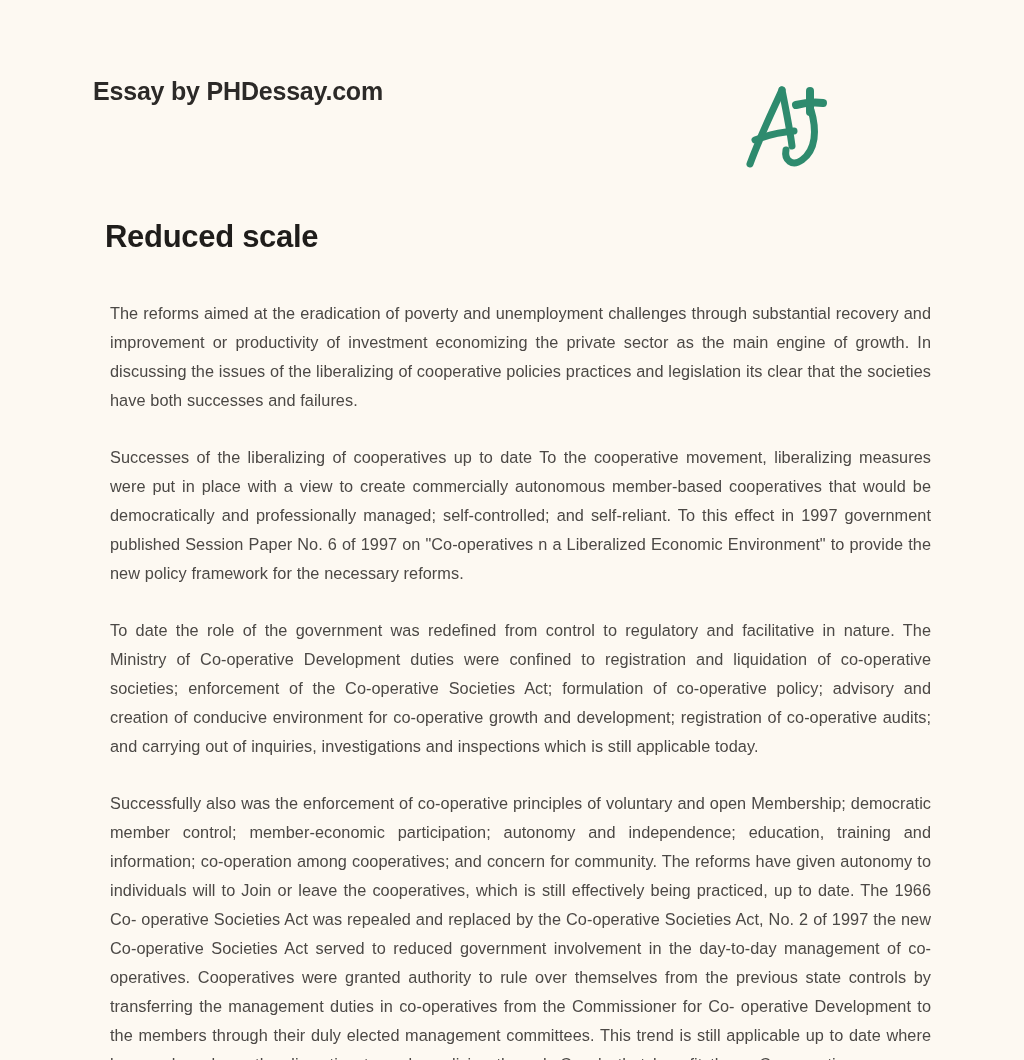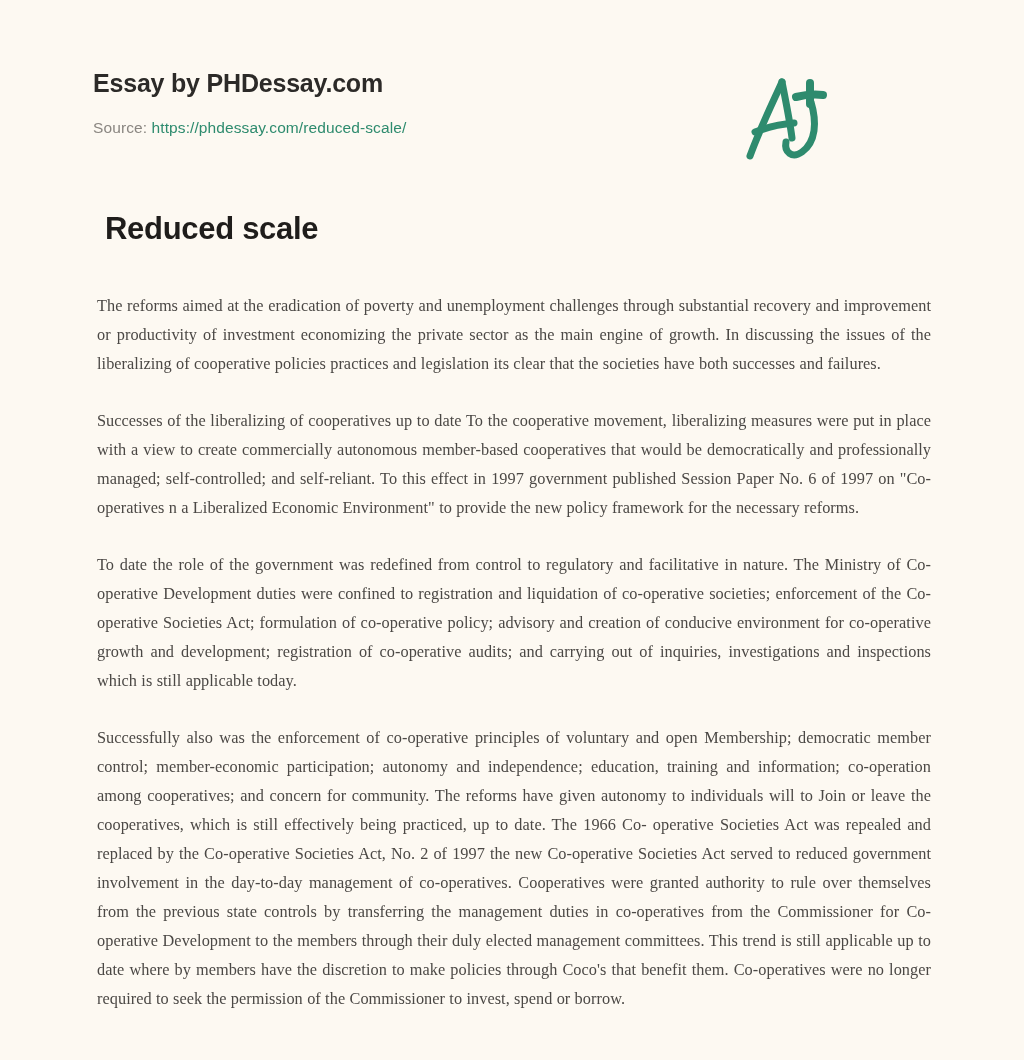--- a/index.html
+++ b/index.html
@@ -14,21 +14,21 @@
     overflow: hidden;
     position: relative;
     -webkit-font-smoothing: antialiased;
   }
 
   .page {
     position: relative;
     width: 1024px;
     height: 1060px;
     box-sizing: border-box;
-    padding: 4px 93px;
+    padding: 12px 93px;
   }
 
   
   .header {
     position: relative;
     padding-top: 66px;
     height: 112px;
     box-sizing: border-box;
   }
 
@@ -75,44 +75,39 @@
     letter-spacing: -0.3px;
     line-height: 1.2;
   }
 
   
   .article {
     padding-top: 32px;
   }
 
   .article p {
-    margin: 0 0 28px 4px;
+    margin: 0 0 28px 17px;
     font-size: 16.3px;
     line-height: 1.78;
     color: #4B4845;
     text-align: justify;
     letter-spacing: 0.05px;
     word-spacing: 0.2px;
-    font-family: Liberation Serif, serif;
   }
   .article p:last-child { margin-bottom: 0; }
 </style>
 </head>
 <body>
 
 <div class="page">
 
   <div class="header">
 
     <div class="brand-line">Essay by PHDessay.com</div>
 
-    <div class="source-line">
-      <span>Source:</span>
-      <a class="source-link" href="#" title="https://phdessay.com/reduced-scale/">https://phdessay.com/reduced-scale/</a>
-    </div>
 
     <div class="logo">
       <svg viewBox="0 0 110 110" width="110" height="110" aria-hidden="true">
         <g fill="none" stroke="#2E8B6E" stroke-linecap="round" stroke-linejoin="round">
 
           <path d="M54 18 C46 36, 33 62, 22 92" stroke-width="7"></path>
 
           <path d="M54 18 C58 38, 62 58, 64 74" stroke-width="7"></path>
 
           <path d="M27 68 C40 63, 54 60, 66 59" stroke-width="7"></path>

